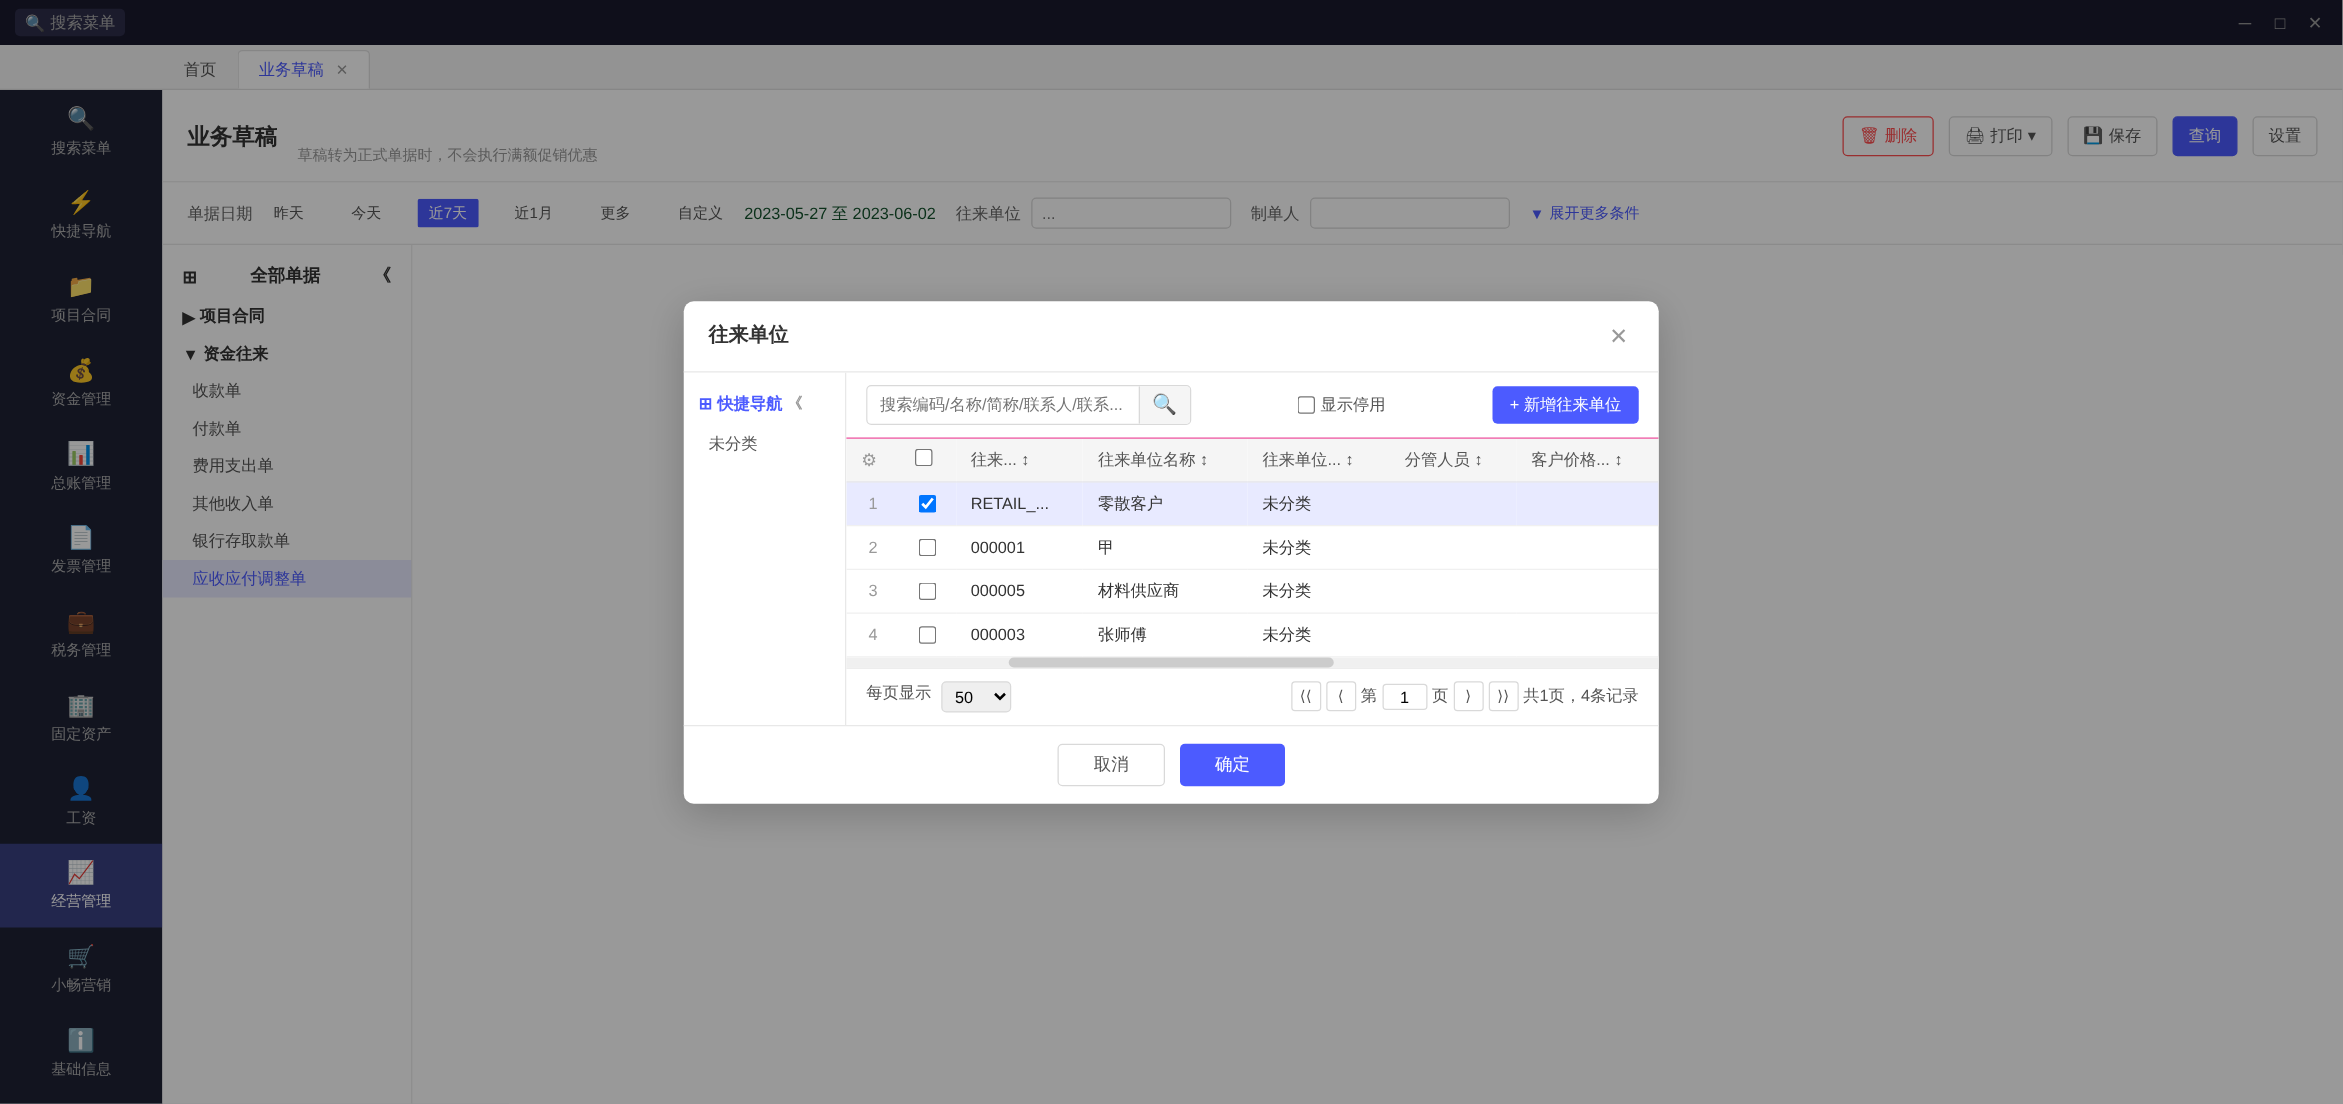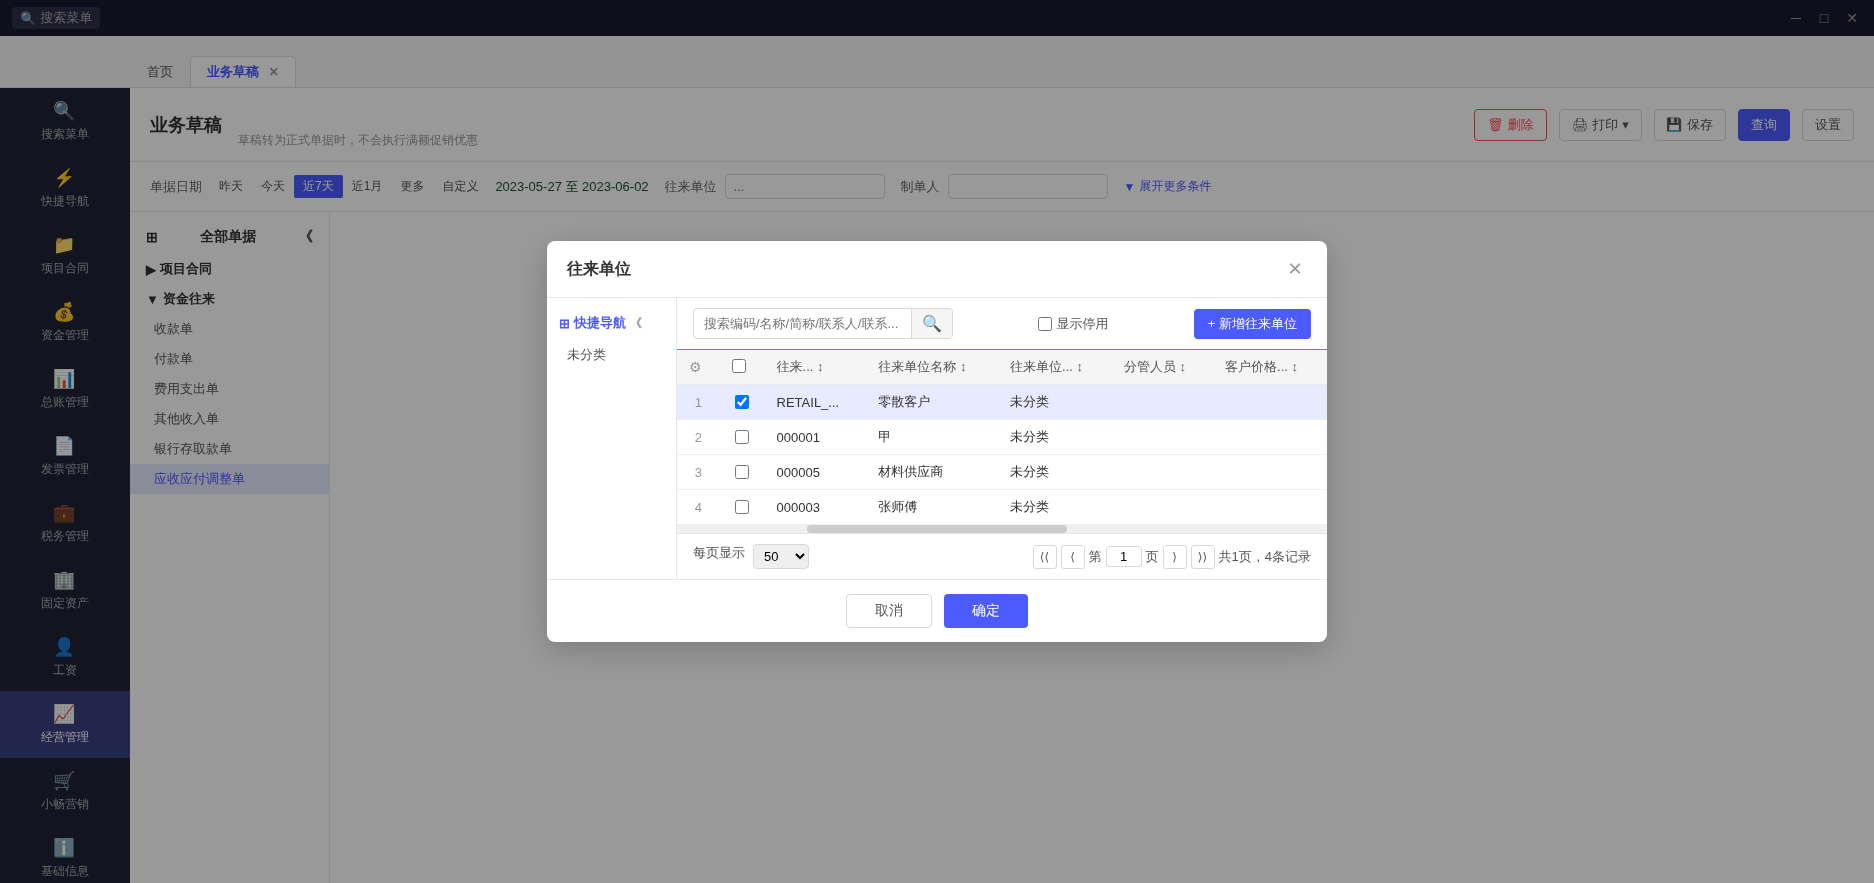--- a/index.html
+++ b/index.html
@@ -18,42 +18,42 @@
       display: flex;
       align-items: center;
       background: #2d2d4a;
       border-radius: 4px;
       padding: 2px 8px;
       color: #aaa;
       font-size: 13px;
       gap: 4px;
     }
     .tabs-bar {
-      height: 52px;
+      height: 36px;
       background: #f5f5f5;
       display: flex;
       align-items: flex-end;
       padding: 0 0 0 130px;
       border-bottom: 1px solid #e0e0e0;
     }
     .tab {
       padding: 6px 16px;
       font-size: 13px;
       color: #555;
       cursor: pointer;
       border: 1px solid transparent;
       border-bottom: none;
       background: transparent;
       border-radius: 4px 4px 0 0;
     }
     .tab.active {
       background: #fff;
       border-color: #e0e0e0;
       color: #4c5bff;
-      font-weight: bold;
+      font-weight: normal;
     }
     .tab .close-x {
       margin-left: 6px;
       color: #999;
       font-size: 12px;
     }
 
     
     .main-layout {
       display: flex;
@@ -162,21 +162,21 @@
       gap: 8px;
       font-size: 13px;
       color: #555;
     }
     .filter-label {
       color: #666;
       white-space: nowrap;
     }
     .date-pills {
       display: flex;
-      gap: 0;
+      gap: 20px;
       justify-content: space-between;
     }
     .date-pill {
       padding: 2px 8px;
       border-radius: 2px;
       font-size: 12px;
       cursor: pointer;
       color: #555;
       border: 1px solid transparent;
     }

